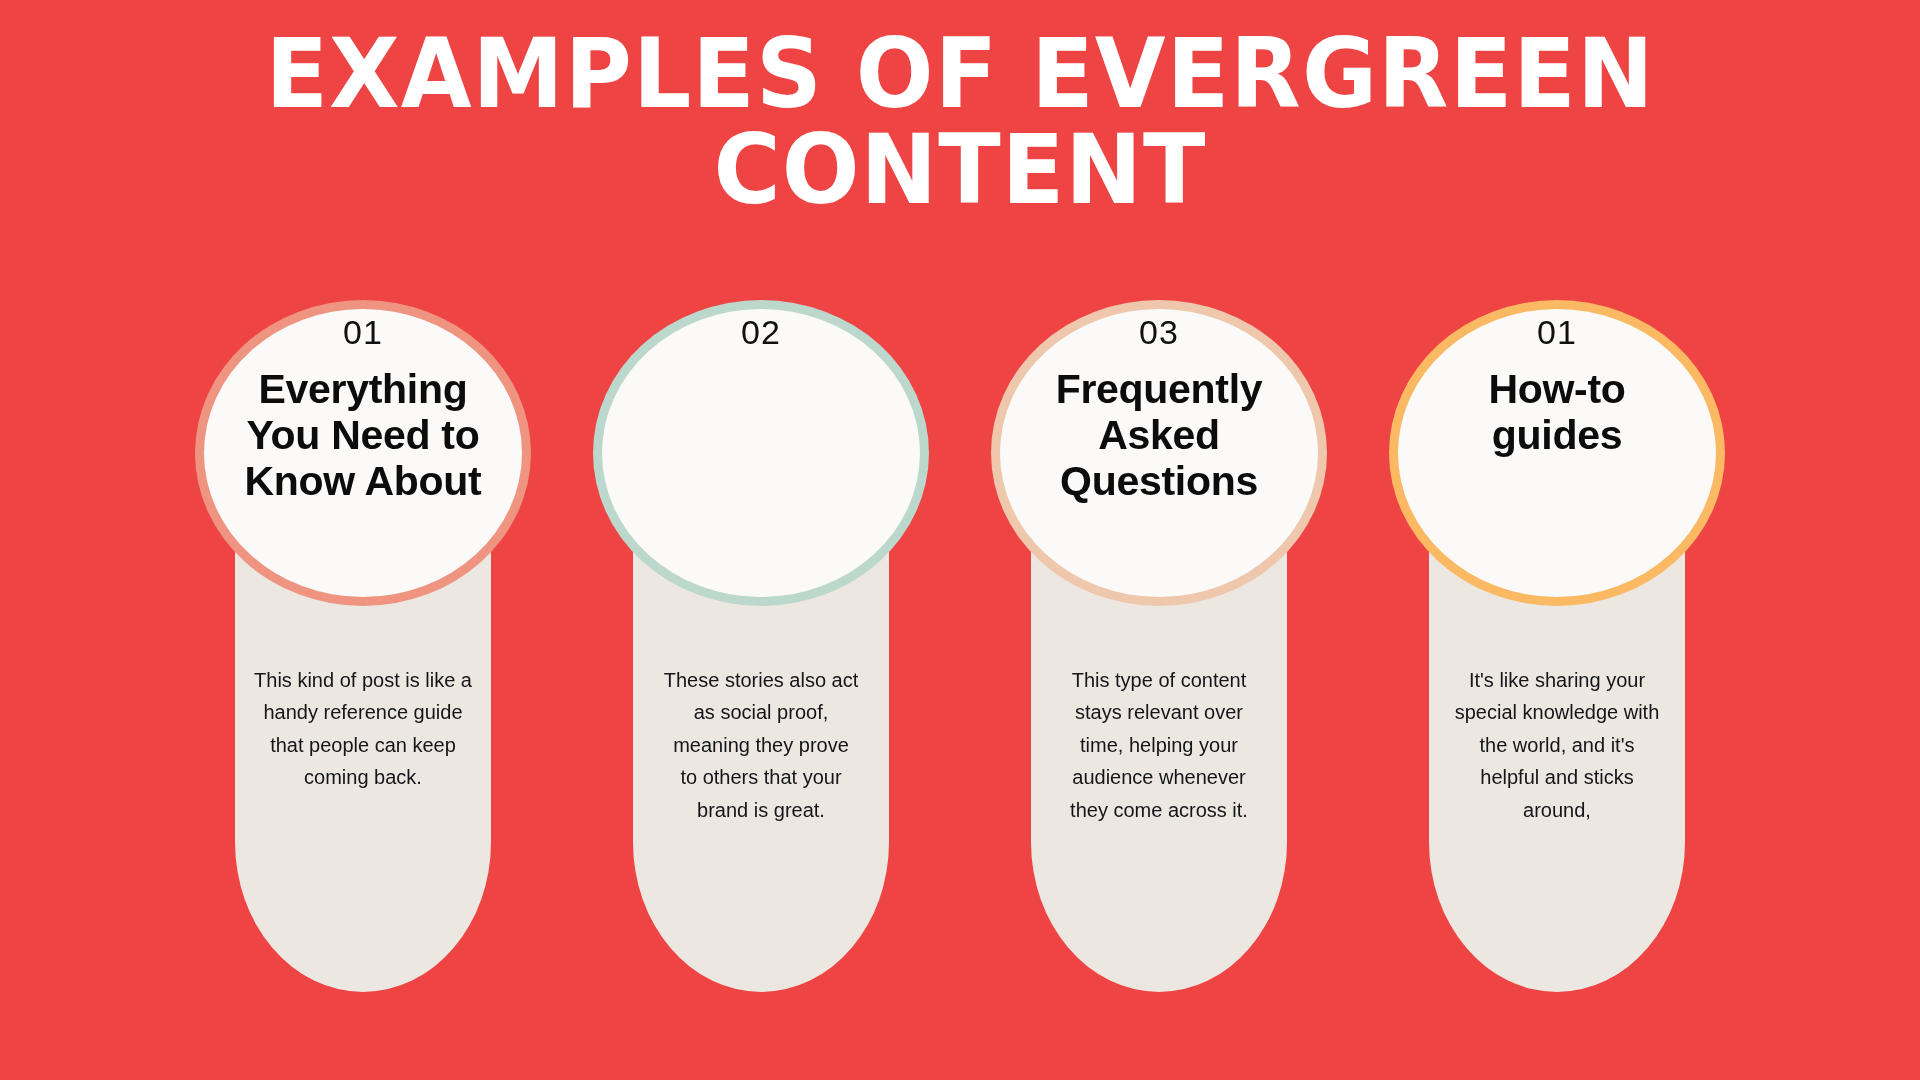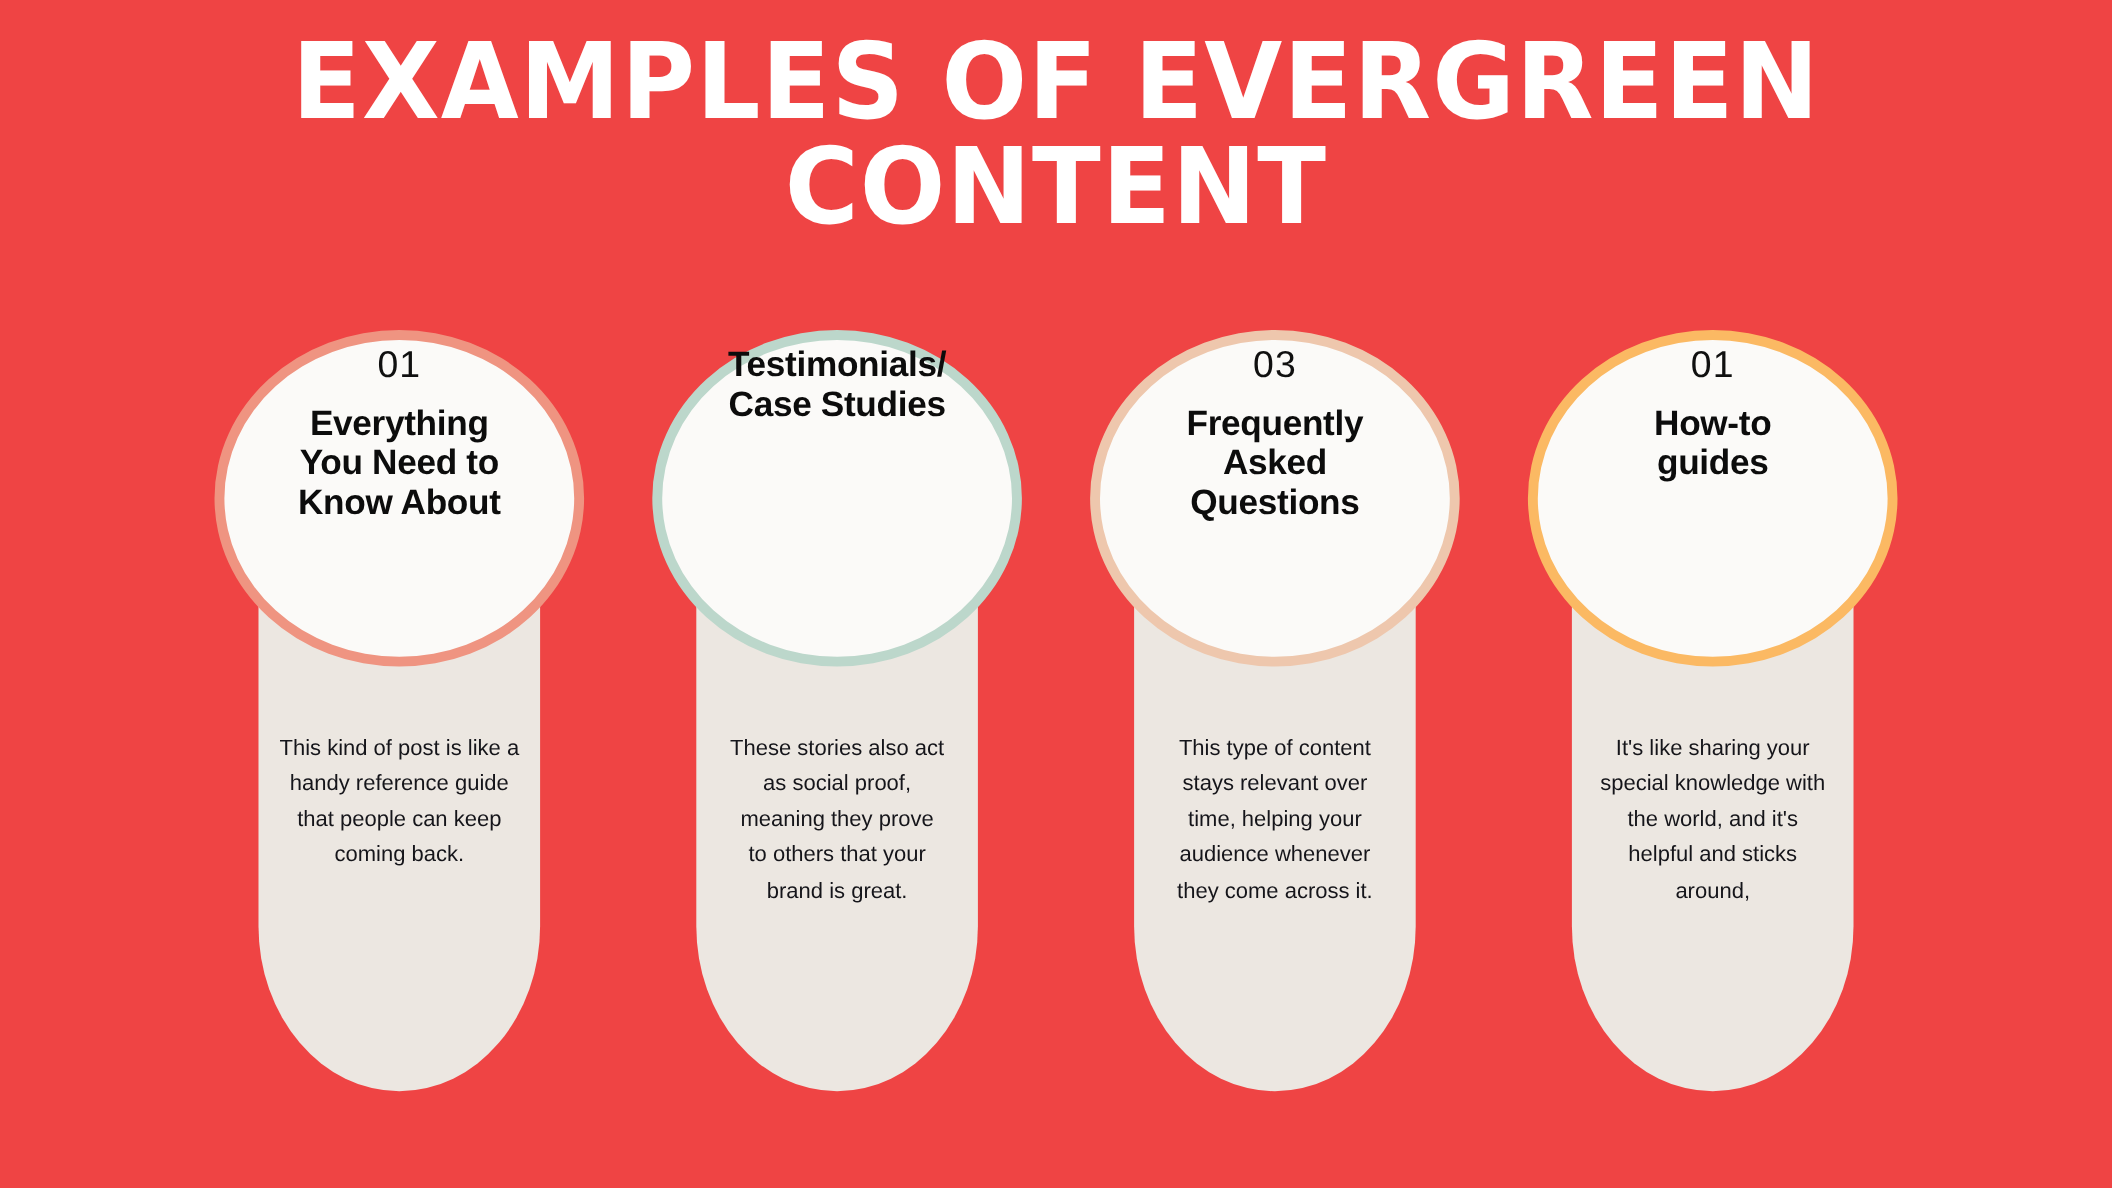--- a/index.html
+++ b/index.html
@@ -99,21 +99,21 @@
   .card-number {
     color: #101010;
     font-size: 34px;
     font-weight: 400;
     letter-spacing: 1px;
     line-height: 1.1;
     margin-bottom: 16px;
   }
   .card-heading {
     color: #0c0c0c;
-    font-size: 32px;
+    font-size: 41px;
     font-weight: 700;
     line-height: 1.12;
     letter-spacing: -0.3px;
     white-space: pre-line;
   }
 
   .card-body {
     position: absolute;
     left: 16px;
     top: 302px;
@@ -150,22 +150,21 @@
       <div class="card-body">This kind of post is like a
 handy reference guide
 that people can keep
 coming back.</div>
     </div>
 
     <div class="card">
       <div class="card-pill" style="background: rgb(236, 231, 225);"></div>
       <div class="card-circle" style="border-color: rgb(188, 215, 203); background: rgb(251, 250, 248);"></div>
       <div class="circle-content">
-        <div class="card-heading">Testimonials/
-Case Studies</div>
+        <div class="card-number">02</div>
       </div>
       <div class="card-body">These stories also act
 as social proof,
 meaning they prove
 to others that your
 brand is great.</div>
     </div>
 
     <div class="card">
       <div class="card-pill" style="background: rgb(236, 231, 225);"></div>

